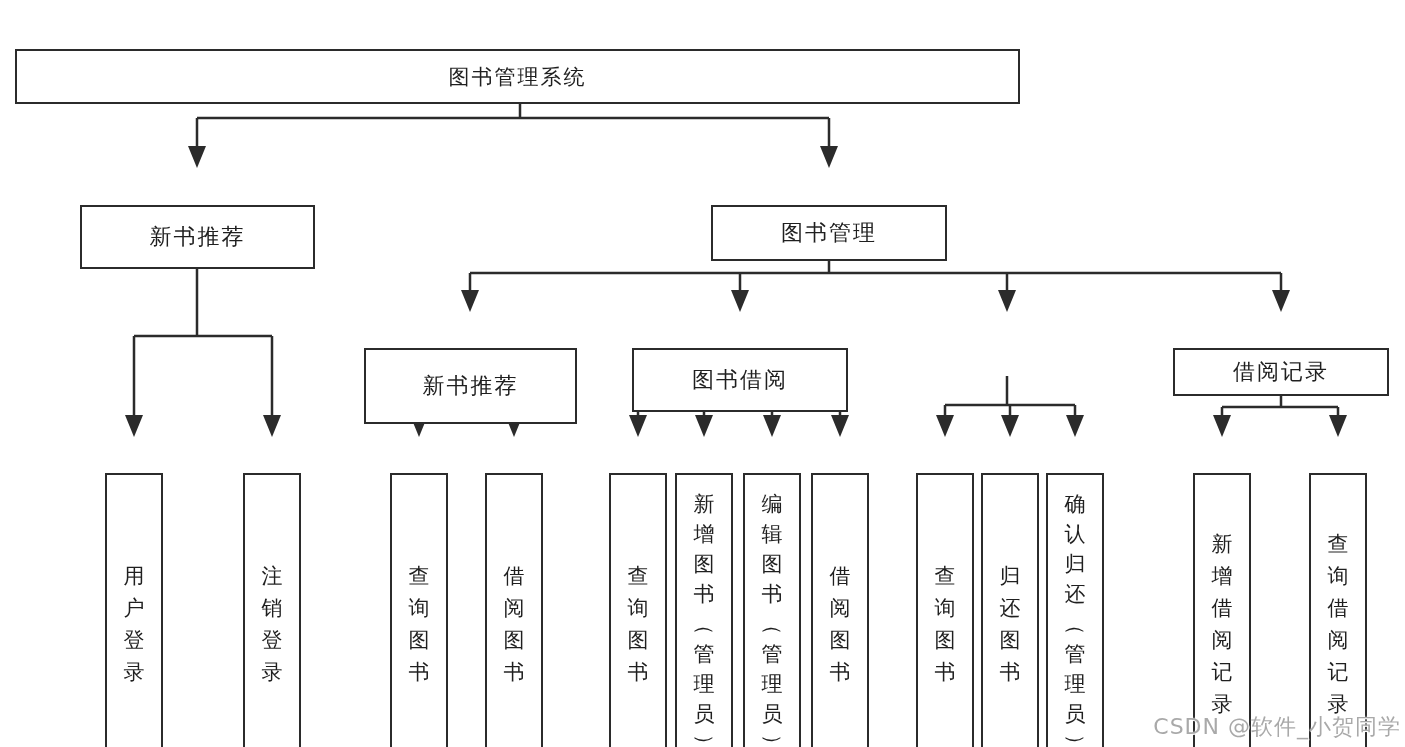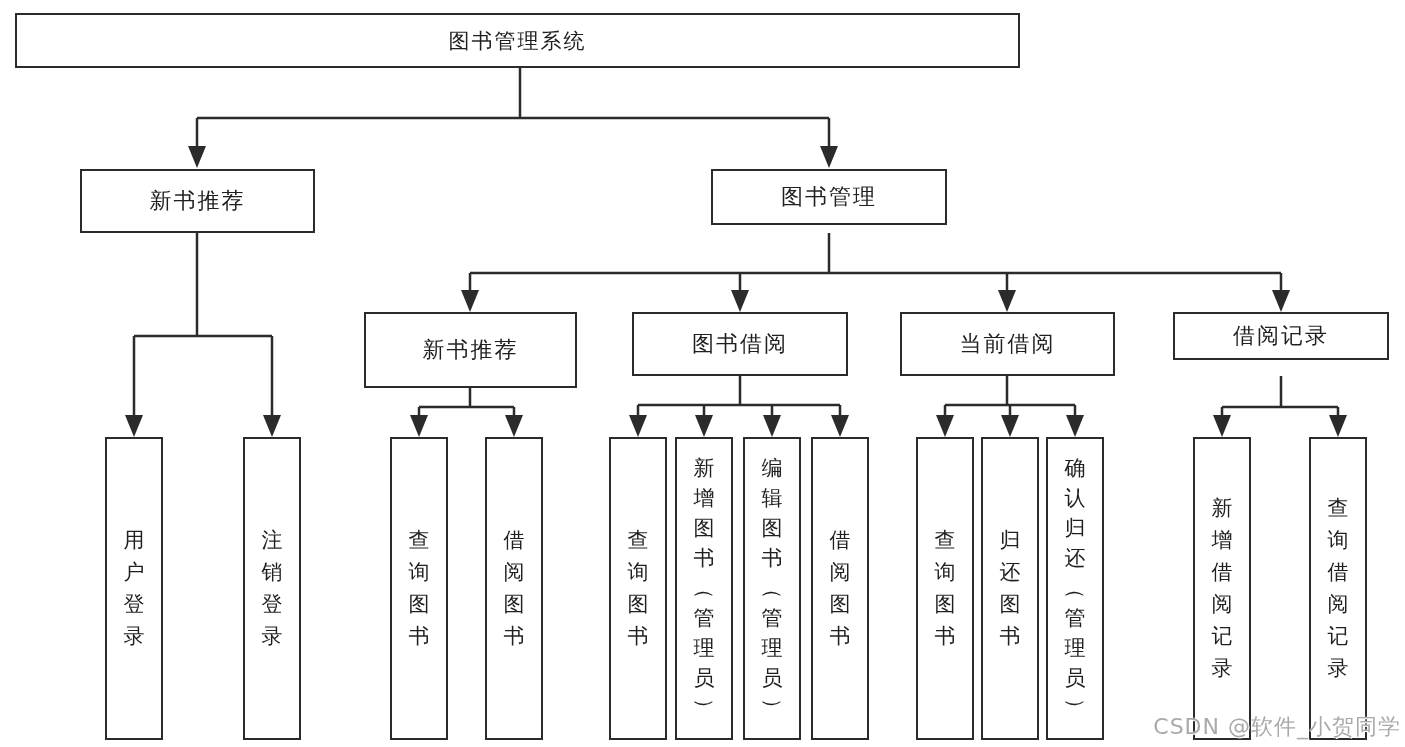--- a/index.html
+++ b/index.html
@@ -1,21 +1,21 @@
 <!DOCTYPE html>
 <html><head>
 <meta charset="utf-8">
 <style>
   html,body{margin:0;padding:0;background:#ffffff;}
   body{width:1405px;height:747px;position:relative;overflow:hidden;
        font-family:"DejaVu Sans","Liberation Sans",sans-serif;color:#1f1f1f;}
   .stage{position:absolute;left:0;top:0;width:1405px;height:747px;}
   svg.connectors{position:absolute;left:0;top:0;width:1405px;height:747px;}
   .node{position:absolute;background:#ffffff;border:2.5px solid #2b2b2b;
-        box-sizing:border-box;display:flex;align-items:center;justify-content:center;}
+        box-sizing:border-box;display:flex;align-items:center;justify-content:center;margin-top:36px;}
   .node.h span{font-size:22px;letter-spacing:2px;white-space:nowrap;}
   .node.root span{font-size:21px;}
   .vtext{display:flex;flex-direction:column;align-items:center;justify-content:center;
          font-size:21px;row-gap:11px;}
   .g-long{row-gap:9px !important;}
   .vc{line-height:1;display:block;}
   .vc.rot{transform:rotate(90deg);}
   .watermark{position:absolute;right:4px;bottom:5px;font-size:22px;color:#a9a9a9;
              letter-spacing:1px;text-shadow:0 0 2px #ffffff,1px 1px 0 #ffffff;white-space:nowrap;}
 </style>
@@ -66,23 +66,20 @@
   <div class="node h" style="left:711px;top:169px;width:236px;height:56px">
     <span>图书管理</span>
   </div>
 
   <div class="node h" style="left:364px;top:312px;width:213px;height:76px">
     <span>新书推荐</span>
   </div>
   <div class="node h" style="left:632px;top:312px;width:216px;height:64px">
     <span>图书借阅</span>
   </div>
-  <div class="node h" style="left:900px;top:312px;width:215px;height:64px">
-    <span>当前借阅</span>
-  </div>
   <div class="node h" style="left:1173px;top:312px;width:216px;height:48px">
     <span>借阅记录</span>
   </div>
 
   <div class="node v" style="left:105px;top:437px;width:58px;height:303px">
     <span class="vtext">
         <span class="vc">用</span>
         <span class="vc">户</span>
         <span class="vc">登</span>
         <span class="vc">录</span>

